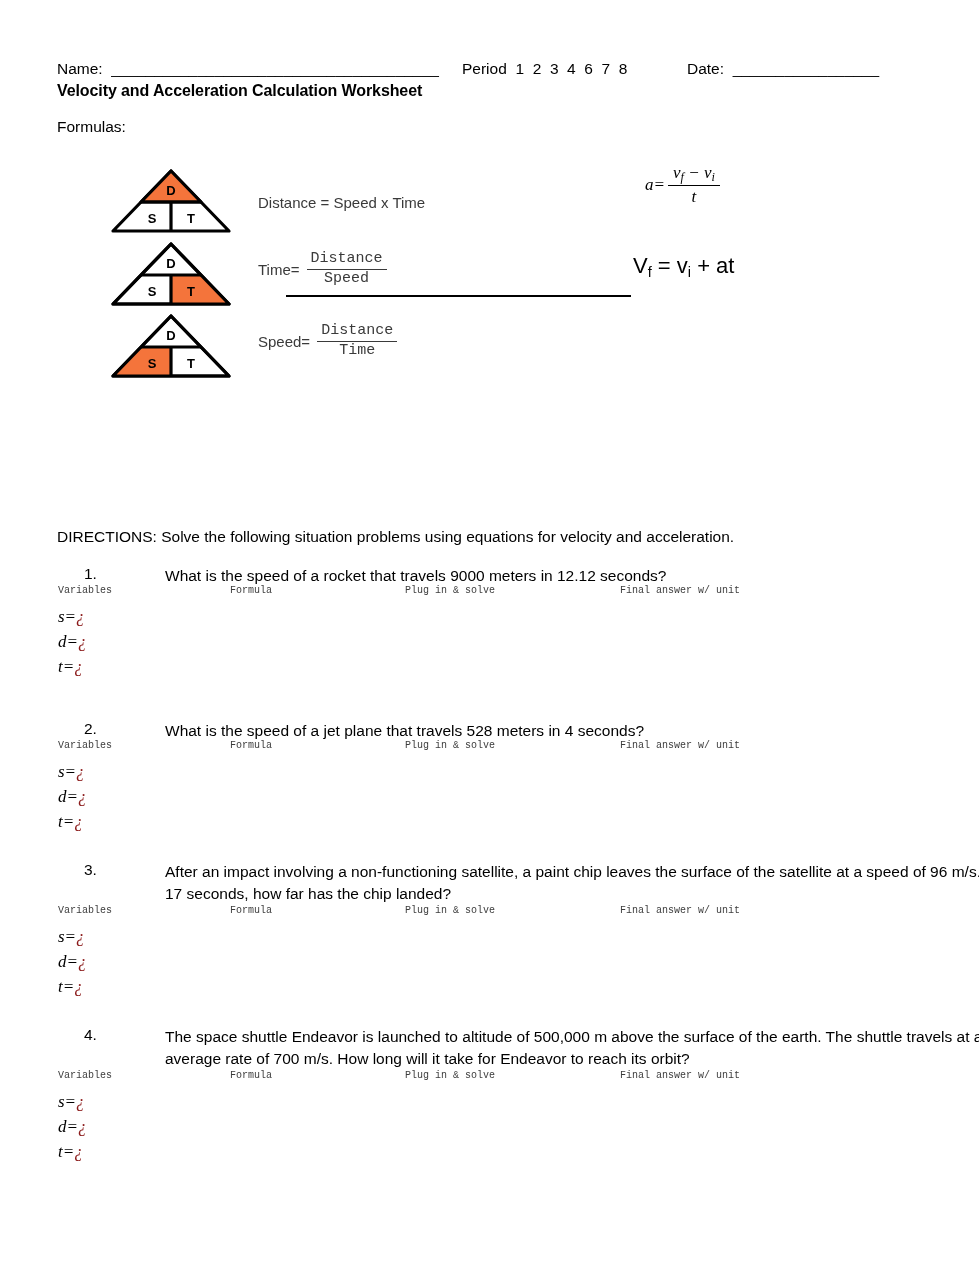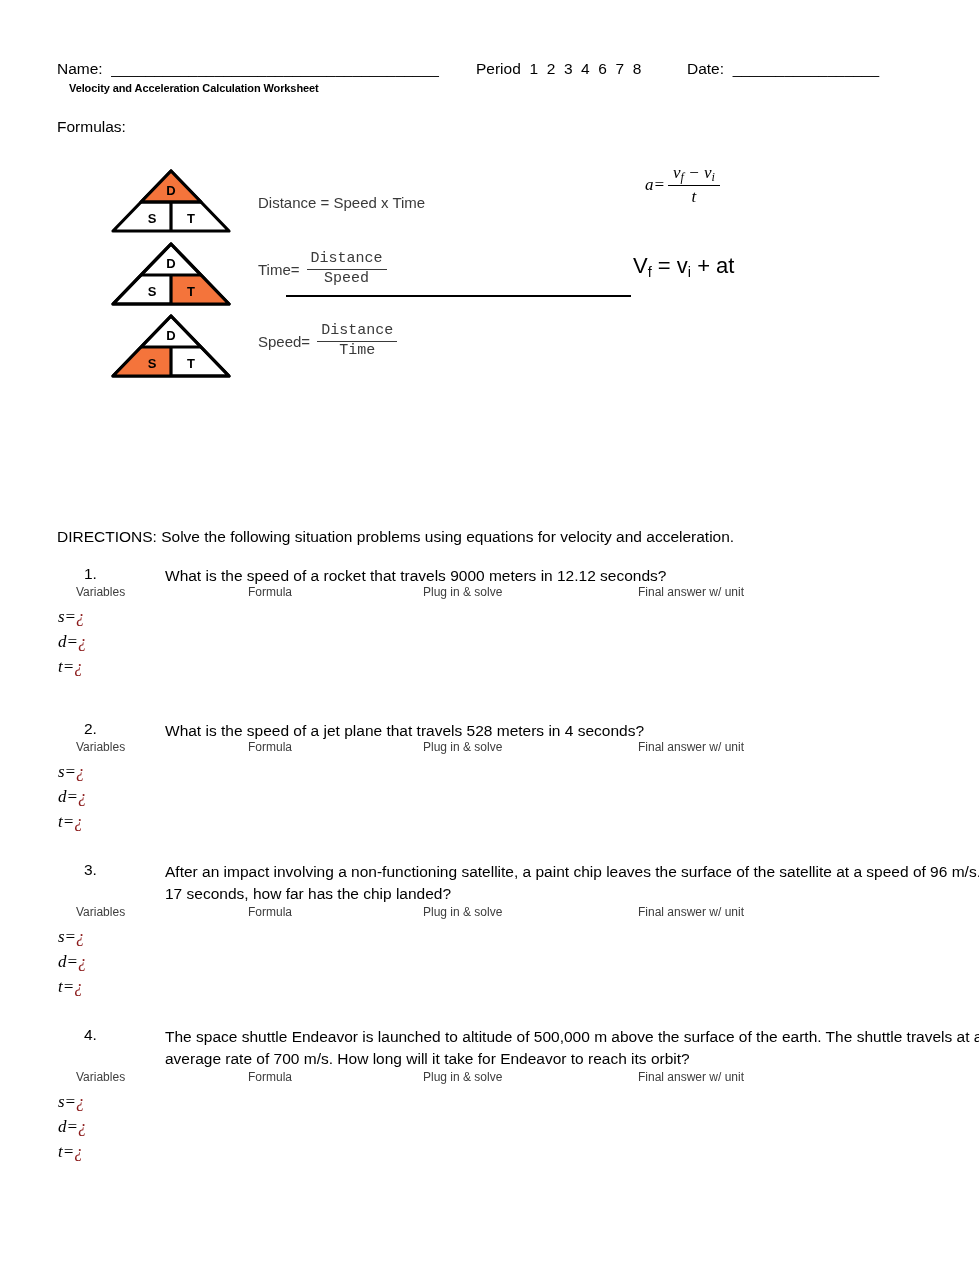--- a/index.html
+++ b/index.html
@@ -28,40 +28,39 @@
   }
   .hdr-name {
     position: absolute;
     left: 0;
     top: 0;
     font-size: 15.5px;
     white-space: pre;
   }
   .hdr-period {
     position: absolute;
-    left: 419px;
+    left: 405px;
     top: 0;
     font-size: 15.5px;
     white-space: pre;
   }
   .hdr-date {
     position: absolute;
     left: 630px;
     top: 0;
     font-size: 15.5px;
     white-space: pre;
   }
   .doc-title {
     position: absolute;
     left: 57px;
     top: 82px;
-    font-size: 11px;
+    font-size: 16px;
     font-weight: bold;
     letter-spacing: -0.1px;
-    margin-left: 12px;
   }
   .formulas-label {
     position: absolute;
     left: 57px;
     top: 118px;
     font-size: 15.5px;
   }
 
   
   .tri-block {
@@ -181,25 +180,26 @@
     position: absolute;
     left: 60px;
     top: 0;
     width: 858px;
     font-size: 15.5px;
     line-height: 1.45;
     margin-left: 48px;
   }
   .col-heads {
     position: absolute;
-    left: 76px;
+    left: 58px;
     width: 820px;
     height: 14px;
-    font-size: 12px;
+    font-size: 10px;
     color: #3d3d3d;
+    font-family: Liberation Mono, monospace;
   }
   .col-heads span {
     position: absolute;
     top: 0;
     white-space: pre;
   }
   .ch1 { left: 0px; }
   .ch2 { left: 172px; }
   .ch3 { left: 347px; }
   .ch4 { left: 516px; padding-left: 46px; }

